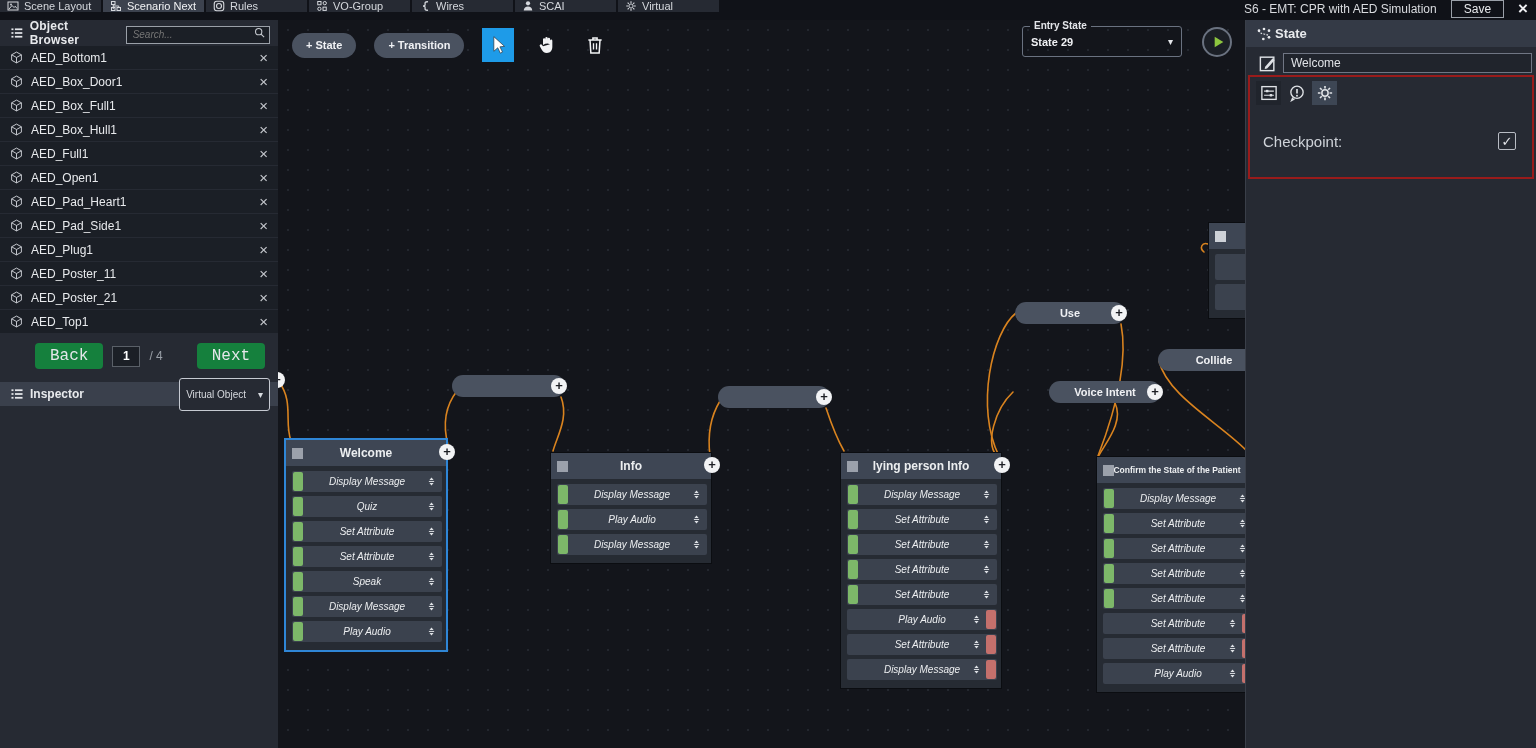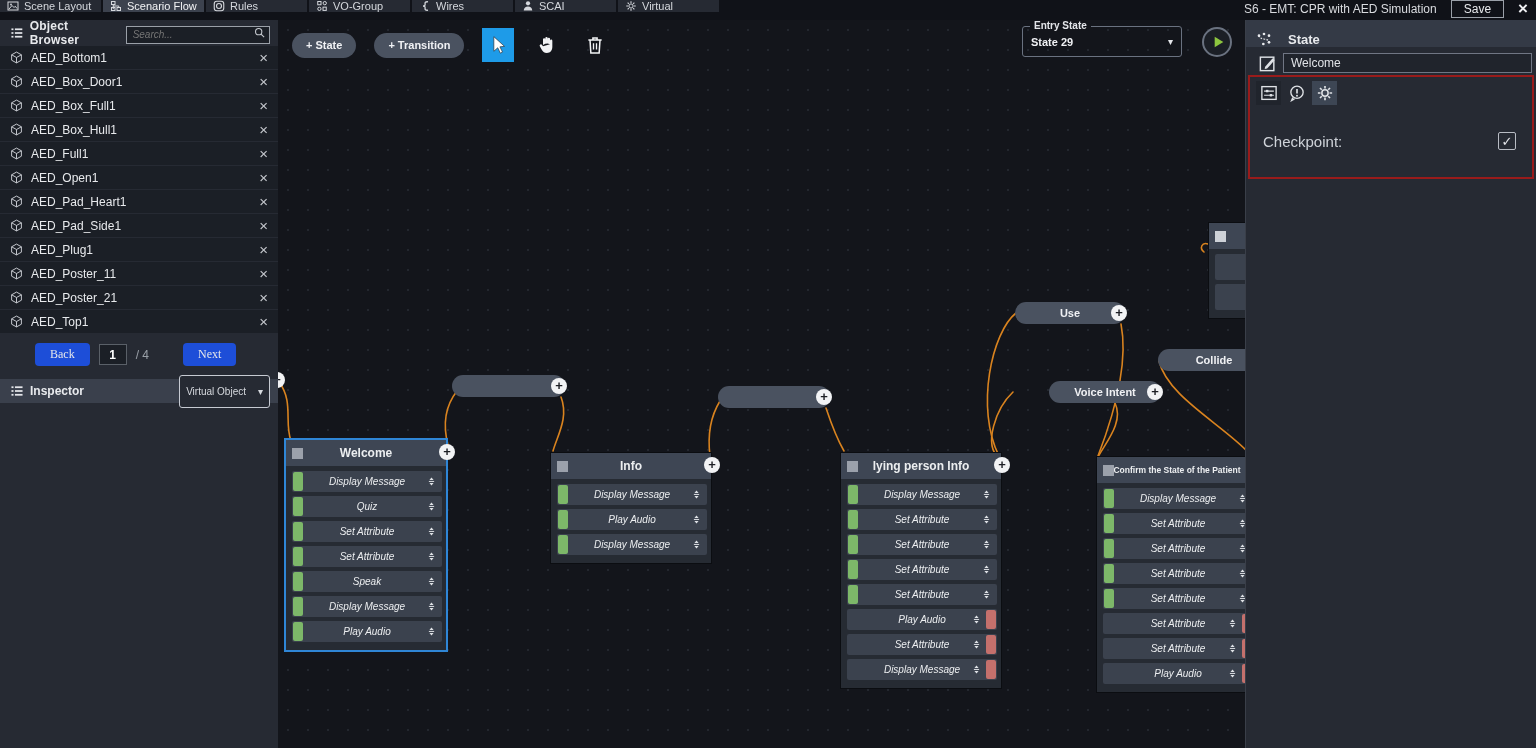--- a/index.html
+++ b/index.html
@@ -21,21 +21,21 @@
   .ob-header { height:26px; display:flex; align-items:center; gap:6px; padding:0 8px 0 10px; }
   .ob-header .i { width:14px; height:14px; color:#e4e6ea; }
   .ob-title { font-weight:bold; font-size:12px; letter-spacing:.2px; }
   .search-wrap { margin-left:auto; position:relative; width:147px; height:18px; }
   .search-wrap input { width:100%; height:100%; background:#1b1f26; border:1px solid #9aa0a8; color:#b9bec6; font-size:10px; padding:0 20px 0 6px; font-family:inherit; font-style:italic; }
   .search-wrap .i { position:absolute; right:4px; top:2px; width:13px; height:13px; color:#c8ccd2; }
   .ob-item { height:23px; margin-bottom:1px; background:#1b1f26; display:flex; align-items:center; gap:8px; padding:0 10px; font-size:12px; color:#e8eaed; }
   .ob-item .i { width:13px; height:13px; color:#c8ccd2; flex:0 0 auto; }
   .ob-x { margin-left:auto; color:#c4c7cc; font-size:15px; line-height:14px; }
   .pager { display:flex; align-items:center; gap:9px; padding:9px 0 0 35px; }
-  .pager-btn { background:#1d4ed8; border:none; border-radius:4px; padding:4px 15px; font-size:12px; color:#e4e6ea; font-family:Liberation Serif, serif; }
+  .pager-btn { background:#15803d; border:none; border-radius:4px; padding:4px 15px; font-size:16px; color:#e4e6ea; font-family:Liberation Mono, monospace; }
   .page-input { width:28px; height:21px; background:#1b1f26; border:1px solid #5a6068; color:#fff; text-align:center; font-weight:bold; font-size:12px; font-family:inherit; }
   .page-total { color:#9aa0a8; font-size:12px; }
   .inspector-bar { margin-top:13px; height:24px; background:#3a404c; display:flex; align-items:center; gap:6px; padding:0 8px 0 10px; }
   .inspector-bar .i { width:14px; height:14px; color:#e4e6ea; }
   .inspector-title { font-weight:bold; font-size:12px; }
   .vo-select { margin-left:auto; border:1px solid #c6cad2; background:#262a33; border-radius:3px; font-size:10px; color:#d6d9de; padding:10px 6px; display:flex; align-items:center; gap:12px; }
 
   
   .canvas { position:absolute; left:278px; top:20px; width:967px; height:728px; background:#13151b; overflow:hidden;
             background-image:radial-gradient(circle,#23272f 1px,transparent 1.3px); background-size:20px 20px; }
@@ -72,21 +72,21 @@
   .bar.left { left:1px; background:#7db869; }
   .bar.right { right:1px; background:#c4706c; }
   .adjust { position:absolute; right:6px; top:5px; width:9px; height:11px; color:#dfe2e6; }
   .plus-badge { position:absolute; width:16px; height:16px; border-radius:50%; background:#f2f3f5; color:#1c1e24; font-size:13px; line-height:15px; text-align:center; font-weight:bold; z-index:5; }
 
   
   .pill { position:absolute; height:22px; background:#4a5260; border-radius:11px; display:flex; align-items:center; justify-content:center; font-size:11px; font-weight:bold; color:#f0f1f4; z-index:3; }
 
   
   .rpanel { position:absolute; left:1245px; top:20px; width:291px; height:728px; background:#262a33; border-left:1px solid #3a3f49; z-index:10; }
-  .rpanel-header { height:27px; background:#343a46; display:flex; align-items:flex-end; gap:16px; padding:0 10px; }
+  .rpanel-header { height:27px; background:#343a46; display:flex; align-items:center; gap:3px; padding:0 10px; }
   .rpanel-header .i { width:16px; height:16px; color:#e8eaed; }
   .rpanel-title { font-weight:bold; font-size:13px; }
   .name-row { display:flex; align-items:center; gap:6px; padding:6px 4px 0 12px; }
   .name-row .edit-ic { width:19px; height:19px; color:#dfe2e6; }
   .name-row input { flex:1; height:20px; background:#20242c; border:1px solid #707684; color:#dfe2e6; font-size:12px; padding:0 7px; font-family:inherit; }
   .red-box { position:absolute; left:2px; right:2px; top:55px; height:104px; border:2px solid #991b1b; }
   .icon-tabs { display:flex; gap:3px; padding:4px 0 0 6px; }
   .itab { width:25px; height:24px; display:flex; align-items:center; justify-content:center; color:#dfe2e6; background:transparent; border:none; }
   .itab .i { width:18px; height:18px; }
   .itab.boxed { background:#20242c; }
@@ -200,21 +200,21 @@
     <div class="tab">
         <svg class="i">
           <use href="#s-image"></use>
         </svg>
         <span>Scene Layout</span>
       </div>
     <div class="tab active">
         <svg class="i">
           <use href="#s-flow"></use>
         </svg>
-        <span>Scenario Flow</span>
+        <span>Scenario Next</span>
       </div>
     <div class="tab">
         <svg class="i">
           <use href="#s-rules"></use>
         </svg>
         <span>Rules</span>
       </div>
     <div class="tab">
         <svg class="i">
           <use href="#s-group"></use>

